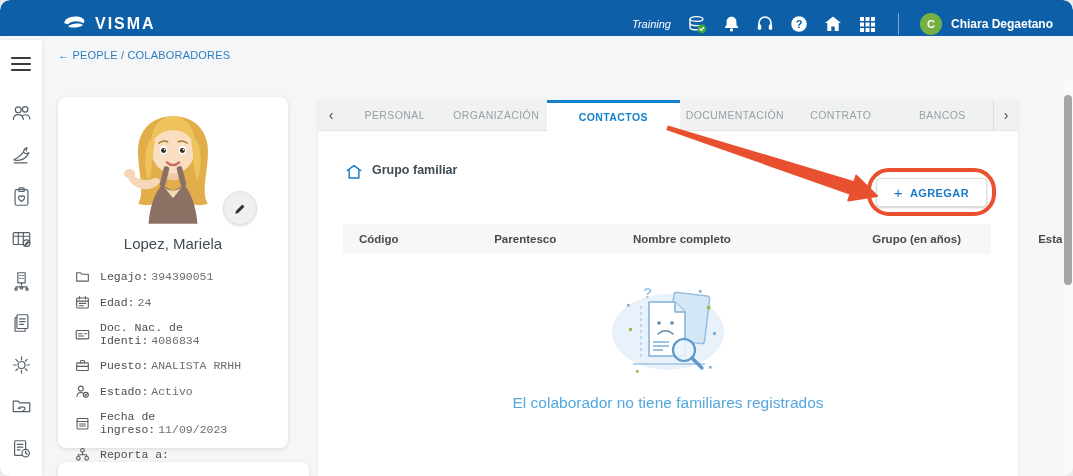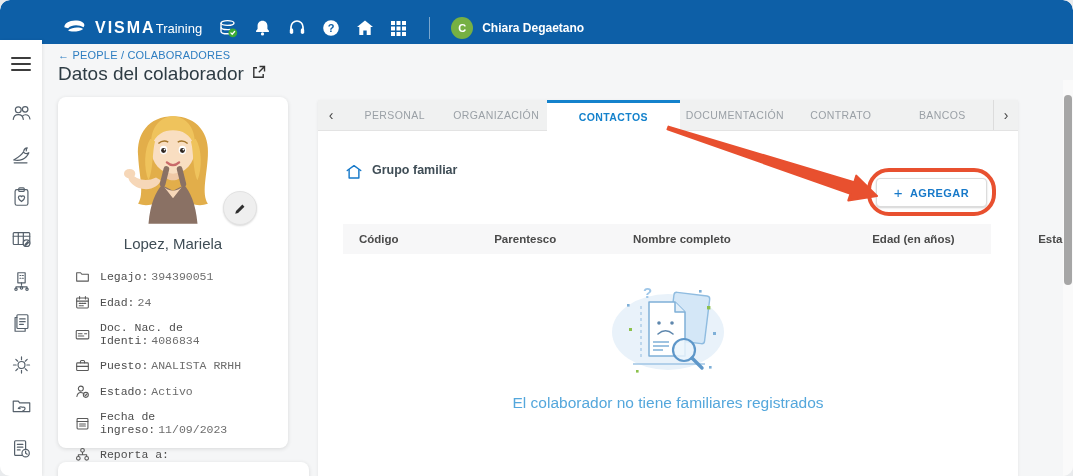--- a/index.html
+++ b/index.html
@@ -2,27 +2,27 @@
 <html><head>
 <meta charset="utf-8">
 <style>
   * { box-sizing: border-box; margin: 0; padding: 0; }
   html,body { width:1073px; height:476px; }
   body { font-family:"Liberation Sans", sans-serif; background:#e9ebed; }
   .app { position:relative; width:1073px; height:476px; background:#f5f6f7;
          border-radius:10px; overflow:hidden; }
 
   
-  .topbar { position:absolute; top:0; left:0; right:0; height:44px; background:#0d5fa7;
-            display:flex; align-items:center; 
+  .topbar { position:absolute; top:0; left:0; right:0; height:36px; background:#0d5fa7;
+            display:flex; align-items:center; justify-content:space-between;
             padding:12px 20px 0 62px; border-radius:10px 10px 0 0; }
   .brand { display:flex; align-items:center; gap:7px; }
   .brand-text { color:#fff; font-weight:800; font-size:16px; letter-spacing:2px; }
   .topbar-right { display:flex; align-items:center; gap:15px; }
-  .env-label { color:#fff; font-size:13px; margin-right:2px; }
+  .env-label { color:#fff; font-size:11px; margin-right:2px;font-style:italic; }
   .tb-icon { width:19px; height:19px; display:flex; align-items:center; justify-content:center; position:relative; cursor:pointer; }
   .tb-divider { width:1px; height:22px; background:rgba(255,255,255,.45); margin:0 6px; }
   .user-chip { display:flex; align-items:center; gap:9px; cursor:pointer; }
   .user-avatar { width:22px; height:22px; border-radius:50%; background:#76b043; color:#fff;
                  font-size:11px; font-weight:700; display:flex; align-items:center; justify-content:center; }
   .user-name { color:#fff; font-size:12px; font-weight:700; }
 
   
   .sidebar { position:absolute; left:0; top:40px; bottom:0; width:42px; background:#fff;
              box-shadow:1px 0 3px rgba(0,0,0,.07); display:flex; flex-direction:column; align-items:center; }
@@ -248,29 +248,20 @@
     </div>
   </aside>
 
   <main class="content">
 
     <div class="breadcrumb">
       <span>←</span>
       <span>PEOPLE / COLABORADORES</span>
     </div>
 
-    <div class="page-title-row">
-      <h1 class="page-title">Datos del colaborador</h1>
-      <span>
-        <svg width="14" height="14" viewBox="0 0 14 14" style="stroke:#333;fill:none;stroke-width:1.4;">
-          <path d="M5 2.8H1.8v9.4h9.4V9"></path>
-            <path d="M7.5 1.5H12.5V6.5M12.3 1.7 6.8 7.2"></path>
-        </svg>
-      </span>
-    </div>
 
     <section class="profile-card">
       <div class="avatar-wrap">
         <svg width="132" height="118" viewBox="0 0 140 122">
           <path d="M70 6 C44 6 31 25 33 48 C34 69 40 88 33 99 C45 103 56 98 59 89 L81 89 C84 98 95 103 107 99 C100 88 106 69 107 48 C109 25 96 6 70 6 Z" fill="#e2ae4a"></path>
           <path d="M52 71 C42 76 31 74 24 65 C19 71 26 81 37 83 C47 85 55 80 57 74 Z" fill="#f6d7b8"></path>
           <ellipse cx="24" cy="67" rx="6" ry="5" fill="#f6d7b8"></ellipse>
           <rect x="62" y="56" width="16" height="18" rx="6" fill="#f0c9a6"></rect>
           <ellipse cx="70" cy="42" rx="23" ry="25" fill="#f9dec1"></ellipse>
           <path d="M47 38 C45 16 59 6 70 6 C81 6 95 16 93 38 C88 25 80 21 70 21 C60 21 52 25 47 38 Z" fill="#efc35c"></path>
@@ -380,21 +371,21 @@
           <button class="add-btn">
             <span class="plus">+</span>
             <span>AGREGAR</span>
           </button>
         </div>
 
         <div class="table-head">
           <div class="th">Código</div>
           <div class="th">Parentesco</div>
           <div class="th">Nombre completo</div>
-          <div class="th">Edad (en años)</div>
+          <div class="th">Grupo (en años)</div>
           <div class="th">Estado</div>
         </div>
 
         <div class="empty-state">
           <svg width="158" height="100" viewBox="0 0 158 100">
             <ellipse cx="79" cy="54" rx="56" ry="38" fill="#e9f2fa"></ellipse>
             <g transform="rotate(7 100 42)">
               <rect x="82" y="16" width="36" height="48" rx="3" fill="#d4e7f7" stroke="#8fbce0" stroke-width="1.4"></rect>
             </g>
             <path d="M52 28 v52" stroke="#9fc4e4" stroke-width="1.2" stroke-dasharray="3 3" fill="none"></path>

